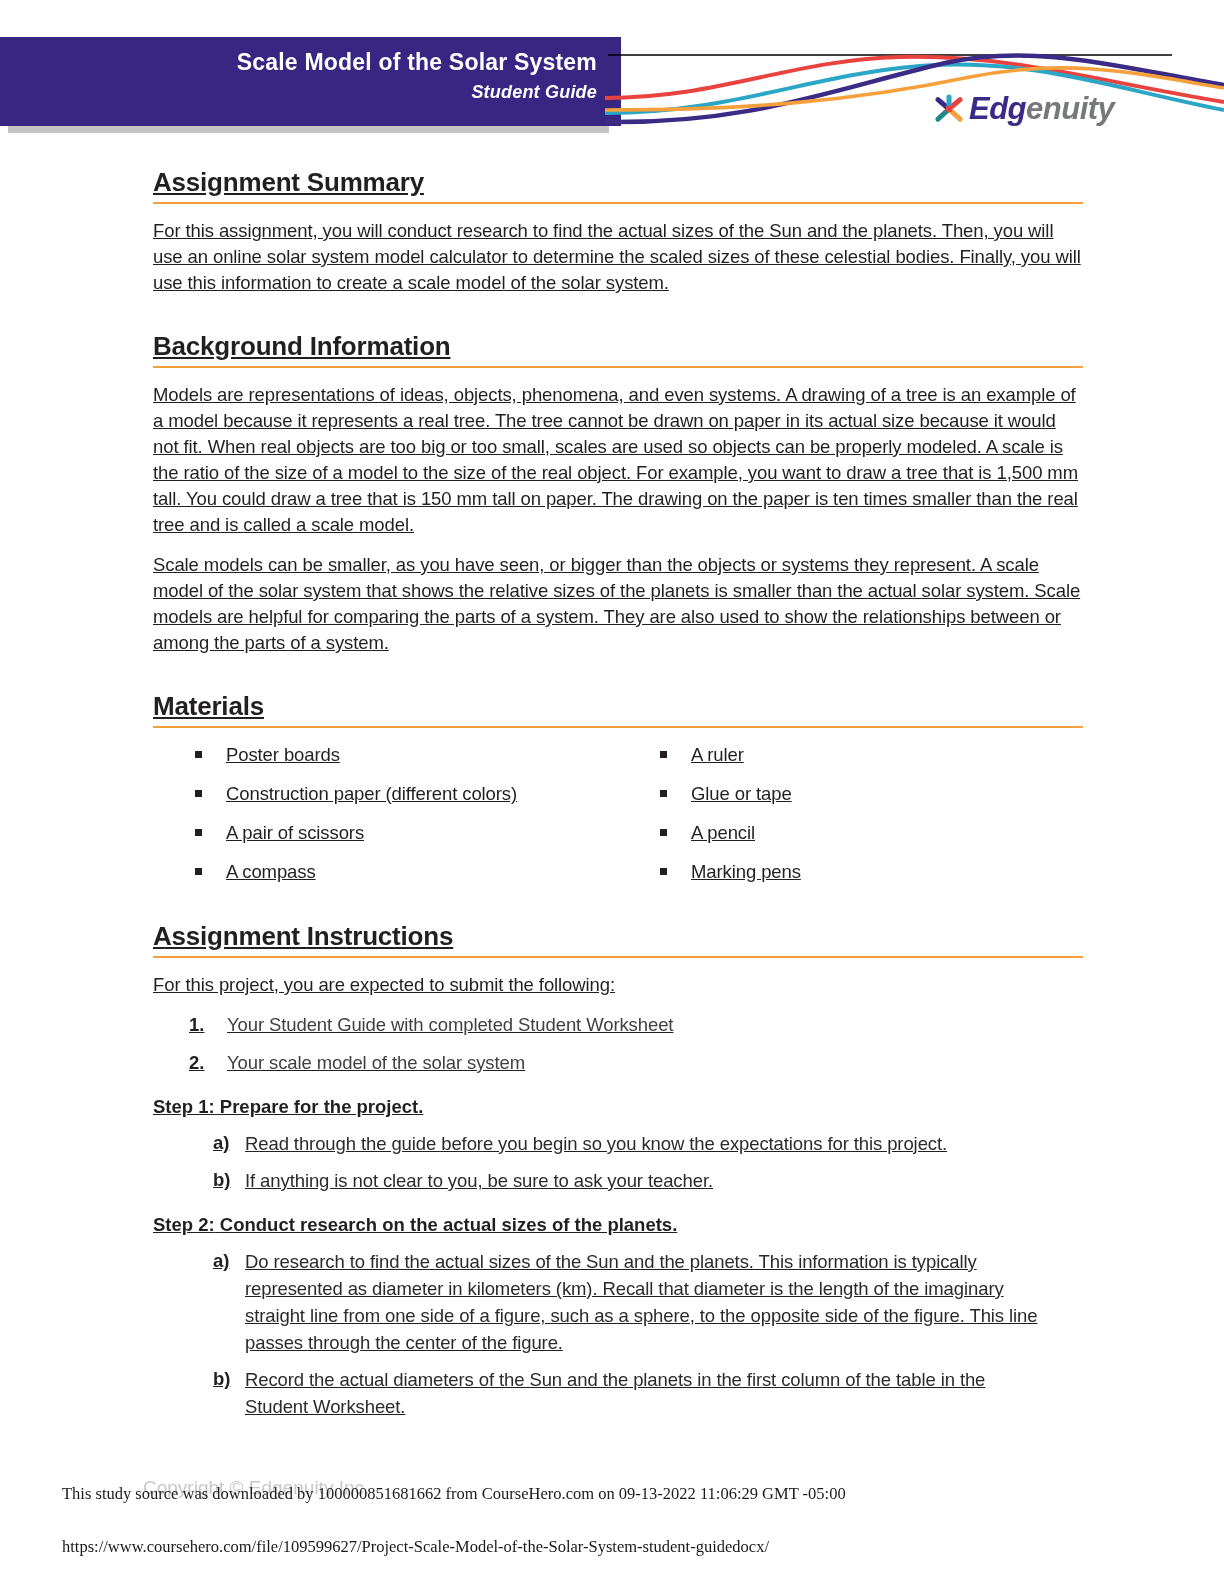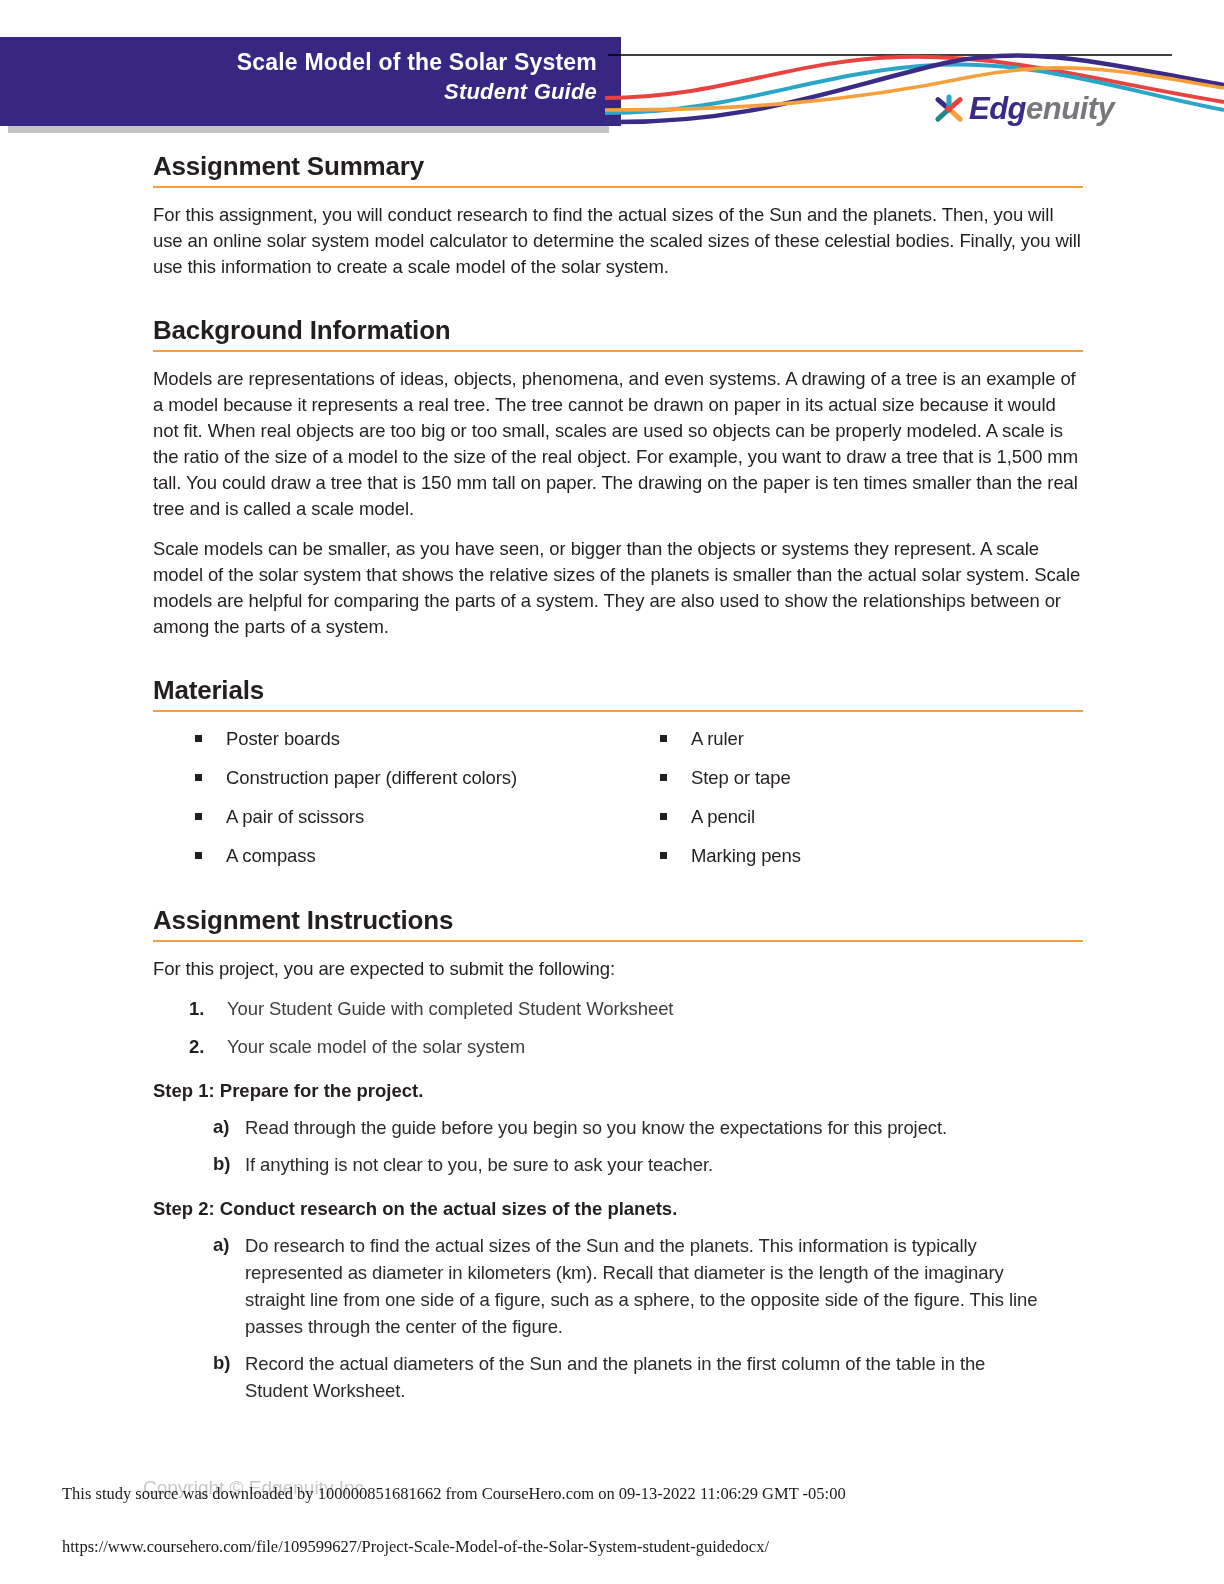--- a/index.html
+++ b/index.html
@@ -45,21 +45,21 @@
   .header-title {
     color: #ffffff;
     font-size: 23px;
     font-weight: bold;
     line-height: 30px;
     letter-spacing: 0.2px;
     white-space: nowrap;
   }
   .header-subtitle {
     color: #ffffff;
-    font-size: 22px;
+    font-size: 18px;
     font-weight: bold;
     font-style: italic;
     line-height: 30px;
     letter-spacing: 0.2px;
     white-space: nowrap;
   }
   .header-waves {
     position: absolute;
     top: 30px;
     left: 600px;
@@ -90,23 +90,24 @@
   .logo-text .lt-b { color: #77787b; }
 
   
   .content {
     position: absolute;
     top: 150px;
     left: 0;
     width: 1224px;
   }
   .page-inner {
-    margin: 0 auto;
+    margin: 16px auto;
     width: 930px;
     padding-left: 12px;
+    text-decoration: underline;
   }
   .section {
     margin-top: 0;
   }
   h2.section-heading {
     font-size: 26px;
     font-weight: bold;
     color: #231f20;
     margin: 0 0 4px 0;
     padding: 0;
@@ -316,21 +317,21 @@
             <span class="mat-label">A compass</span>
           </div>
         </div>
         <div class="materials-col">
           <div class="mat-item">
             <span class="mat-bullet"></span>
             <span class="mat-label">A ruler</span>
           </div>
           <div class="mat-item">
             <span class="mat-bullet"></span>
-            <span class="mat-label">Step or tape</span>
+            <span class="mat-label">Glue or tape</span>
           </div>
           <div class="mat-item">
             <span class="mat-bullet"></span>
             <span class="mat-label">A pencil</span>
           </div>
           <div class="mat-item">
             <span class="mat-bullet"></span>
             <span class="mat-label">Marking pens</span>
           </div>
         </div>

